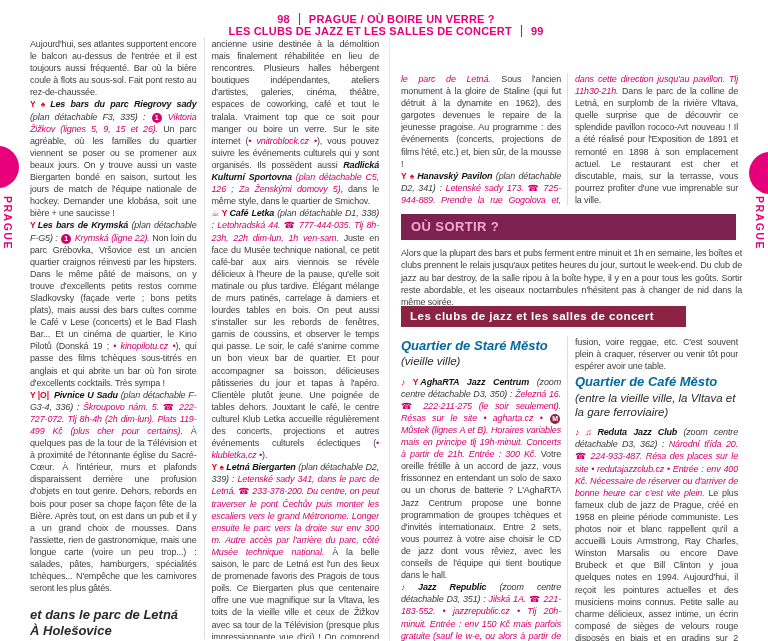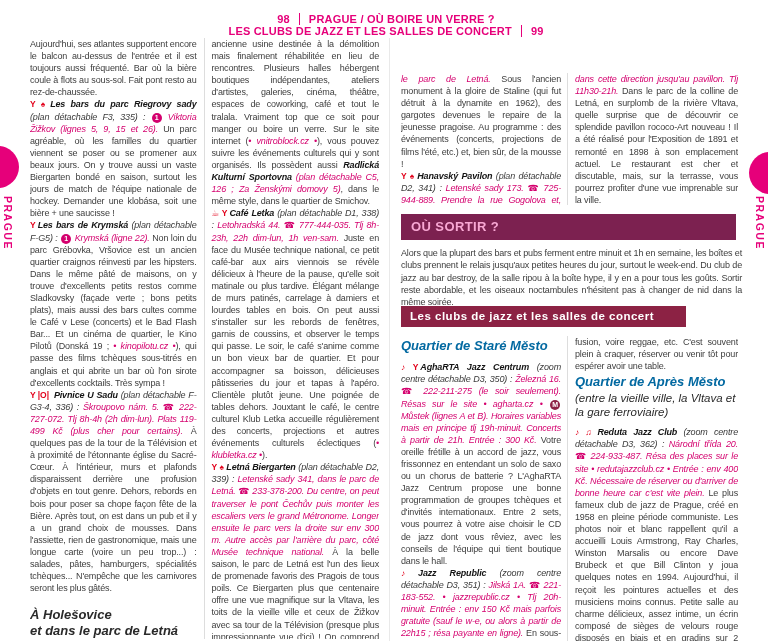--- a/index.html
+++ b/index.html
@@ -107,22 +107,22 @@
   </div>
 
   <div class="content">
     <div class="lp">
       <div class="col">
           <p class="para"><span class="sg-body">Aujourd'hui, ses atlantes supportent encore le balcon au-dessus de l'entrée et il est toujours aussi fréquenté. Bar où la bière coule à flots au sous-sol. Fait pont resto au rez-de-chaussée.</span></p>
           <p class="para"><span class="sg-icon">Y</span><span class="sg-icon">♠</span><span class="sg-name">Les bars du parc Riegrovy sady </span><span class="sg-plan">(plan détachable F3, 335) : </span><span class="sg-circ">1</span><span class="sg-info"> Viktoria Žižkov (lignes 5, 9, 15 et 26).</span><span class="sg-body"> Un parc agréable, où les familles du quartier viennent se poser ou se promener aux beaux jours. On y trouve aussi un vaste Biergarten bondé en saison, surtout les jours de match de l'équipe nationale de hockey. Demander une klobása, soit une bière + une saucisse !</span></p>
           <p class="para"><span class="sg-icon">Y</span><span class="sg-name">Les bars de Krymská </span><span class="sg-plan">(plan détachable F-G5) : </span><span class="sg-circ">1</span><span class="sg-info"> Krymská (ligne 22).</span><span class="sg-body"> Non loin du parc Grébovka, Vršovice est un ancien quartier craignos réinvesti par les hipsters. Dans le même pâté de maisons, on y trouve d'excellents petits restos comme Sladkovsky (façade verte ; bons petits plats), mais aussi des bars cultes comme le Café v Lese (concerts) et le Bad Flash Bar... Et un cinéma de quartier, le Kino Pilotů (Donská 19 ; </span><span class="sg-info">• kinopilotu.cz •</span><span class="sg-body">), qui passe des films tchèques sous-titrés en anglais et qui abrite un bar où l'on sirote d'excellents cocktails. Très sympa !</span></p>
           <p class="para"><span class="sg-icon">Y</span><span class="sg-icon">|O|</span><span class="sg-name"> Pivnice U Sadu </span><span class="sg-plan">(plan détachable F-G3-4, 336) : </span><span class="sg-info">Škroupovo nám. 5. ☎ 222-727-072. Tlj 8h-4h (2h dim-lun). Plats 119-499 Kč (plus cher pour certains).</span><span class="sg-body"> À quelques pas de la tour de la Télévision et à proximité de l'étonnante église du Sacré-Cœur. À l'intérieur, murs et plafonds disparaissent derrière une profusion d'objets en tout genre. Dehors, rebords en bois pour poser sa chope façon fête de la Bière. Après tout, on est dans un pub et il y a un grand choix de mousses. Dans l'assiette, rien de gastronomique, mais une longue carte (voire un peu trop...) : salades, pâtes, hamburgers, spécialités tchèques... N'empêche que les carnivores seront les plus gâtés.</span></p>
           <div class="subhead">
+            <div>et dans le parc de Letná</div>
             <div>À Holešovice</div>
-            <div>et dans le parc de Letná</div>
           </div>
         </div>
       <div class="col">
           <p class="para"><span class="sg-body">ancienne usine destinée à la démolition mais finalement réhabilitée en lieu de rencontres. Plusieurs halles hébergent boutiques indépendantes, ateliers d'artistes, galeries, cinéma, théâtre, espaces de coworking, café et tout le tralala. Vraiment top que ce soit pour manger ou boire un verre. Sur le site internet (</span><span class="sg-info">• vnitroblock.cz •</span><span class="sg-body">), vous pouvez suivre les événements culturels qui y sont organisés. Ils possèdent aussi </span><span class="sg-name">Radlická Kulturní Sportovna </span><span class="sg-info">(plan détachable C5, 126 ; Za Ženskými domovy 5)</span><span class="sg-body">, dans le même style, dans le quartier de Smichov.</span></p>
           <p class="para"><span class="sg-icon">☕</span><span class="sg-icon">Y</span><span class="sg-name">Café Letka </span><span class="sg-plan">(plan détachable D1, 338) : </span><span class="sg-info">Letohradská 44. ☎ 777-444-035. Tlj 8h-23h, 22h dim-lun, 1h ven-sam.</span><span class="sg-body"> Juste en face du Musée technique national, ce petit café-bar aux airs viennois se révèle délicieux à l'heure de la pause, qu'elle soit matinale ou plus tardive. Élégant mélange de murs patinés, carrelage à damiers et lourdes tables en bois. On peut aussi s'installer sur les rebords de fenêtres, garnis de coussins, et observer le temps qui passe. Le soir, le café s'anime comme un bon vieux bar de quartier. Et pour accompagner sa boisson, délicieuses pâtisseries du jour et tapas à l'apéro. Clientèle plutôt jeune. Une poignée de tables dehors. Jouxtant le café, le centre culturel Klub Letka accueille régulièrement des concerts, projections et autres événements culturels éclectiques (</span><span class="sg-info">• klubletka.cz •</span><span class="sg-body">).</span></p>
           <p class="para"><span class="sg-icon">Y</span><span class="sg-icon">♠</span><span class="sg-name">Letná Biergarten </span><span class="sg-plan">(plan détachable D2, 339) : </span><span class="sg-info">Letenské sady 341, dans le parc de Letná. ☎ 233-378-200. Du centre, on peut traverser le pont Čechův puis monter les escaliers vers le grand Métronome. Longer ensuite le parc vers la droite sur env 300 m. Autre accès par l'arrière du parc, côté Musée technique national.</span><span class="sg-body"> À la belle saison, le parc de Letná est l'un des lieux de promenade favoris des Pragois de tous poils. Ce Biergarten plus que centenaire offre une vue magnifique sur la Vltava, les toits de la vieille ville et ceux de Žižkov avec sa tour de la Télévision (presque plus impressionnante vue d'ici) ! On comprend pourquoi les tables en bois sont souvent prises d'assaut...</span></p>
         </div>
     </div>
     <div class="rp">
       <div class="rp-top">
@@ -138,28 +138,29 @@
         <span>OÙ SORTIR ?</span>
       </div>
       <p class="intro">Alors que la plupart des bars et pubs ferment entre minuit et 1h en semaine, les boîtes et clubs prennent le relais jusqu'aux petites heures du jour, surtout le week-end. Du club de jazz au bar destroy, de la salle ripou à la boîte hype, il y en a pour tous les goûts. Sortir reste abordable, et les oiseaux noctambules n'hésitent pas à changer de nid dans la même soirée.</p>
       <div class="jazz-banner">
         <span>Les clubs de jazz et les salles de concert</span>
       </div>
       <div class="rp-bottom">
         <div class="col">
             <div class="quarter">
               <div class="q-title">Quartier de Staré Město</div>
+              <div class="q-sub">(vieille ville)</div>
             </div>
             <p class="para"><span class="sg-icon">♪</span><span class="sg-icon">Y</span><span class="sg-name">AghaRTA Jazz Centrum </span><span class="sg-plan">(zoom centre détachable D3, 350) : </span><span class="sg-info">Železná 16. ☎ 222-211-275 (le soir seulement). Résas sur le site • agharta.cz • </span><span class="sg-metro">M</span><span class="sg-info"> Můstek (lignes A et B). Horaires variables mais en principe tlj 19h-minuit. Concerts à partir de 21h. Entrée : 300 Kč.</span><span class="sg-body"> Votre oreille frétille à un accord de jazz, vous frissonnez en entendant un solo de saxo ou un chorus de batterie ? L'AghaRTA Jazz Centrum propose une bonne programmation de groupes tchèques et d'invités internationaux. Entre 2 sets, vous pourrez à votre aise choisir le CD de jazz dont vous rêviez, avec les conseils de l'équipe qui tient boutique dans le hall.</span></p>
             <p class="para"><span class="sg-icon">♪</span><span class="sg-name">Jazz Republic </span><span class="sg-plan">(zoom centre détachable D3, 351) : </span><span class="sg-info">Jilská 1A. ☎ 221-183-552. • jazzrepublic.cz • Tlj 20h-minuit. Entrée : env 150 Kč mais parfois gratuite (sauf le w-e, ou alors à partir de 22h15 ; résa payante en ligne).</span><span class="sg-body"> En sous-sol, grande salle voûtée, une vraie cave de jazz avec des affiches sur les murs et la scène au fond. Musiciens tchèques et internationaux. Au programme, jazz, blues, soul, R'n'B,</span></p>
           </div>
         <div class="col">
             <p class="para"><span class="sg-body">fusion, voire reggae, etc. C'est souvent plein à craquer, réserver ou venir tôt pour espérer avoir une table.</span></p>
             <div class="quarter">
-              <div class="q-title">Quartier de Après Město</div>
+              <div class="q-title">Quartier de Café Město</div>
               <div class="q-sub">(entre la vieille ville, la Vltava et la gare ferroviaire)</div>
             </div>
             <p class="para"><span class="sg-icon">♪</span><span class="sg-icon">♫</span><span class="sg-name">Reduta Jazz Club </span><span class="sg-plan">(zoom centre détachable D3, 362) : </span><span class="sg-info">Národní třída 20. ☎ 224-933-487. Résa des places sur le site • redutajazzclub.cz • Entrée : env 400 Kč. Nécessaire de réserver ou d'arriver de bonne heure car c'est vite plein.</span><span class="sg-body"> Le plus fameux club de jazz de Prague, créé en 1958 en pleine période communiste. Les photos noir et blanc rappellent qu'il a accueilli Louis Armstrong, Ray Charles, Winston Marsalis ou encore Dave Brubeck et que Bill Clinton y joua quelques notes en 1994. Aujourd'hui, il reçoit les pointures actuelles et des musiciens moins connus. Petite salle au charme délicieux, assez intime, un écrin composé de sièges de velours rouge disposés en biais et en gradins sur 2 niveaux. Concerts tous les soirs, programme mensuel affiché à l'entrée et sur le site. Toutes les variétés de jazz : dixieland, new orleans, free, big band...</span></p>
           </div>
       </div>
     </div>
   </div>
 
 </div>
 

